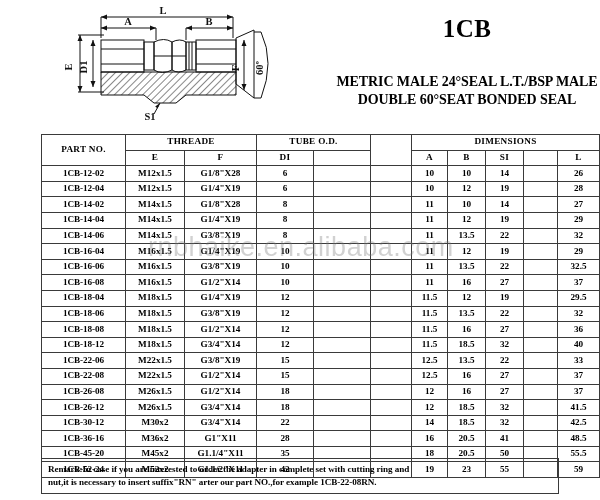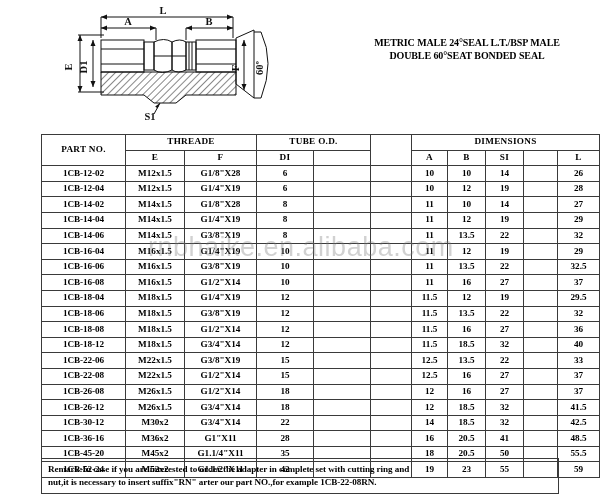--- a/index.html
+++ b/index.html
@@ -42,21 +42,21 @@
   .product-code {
     font-size: 25px;
     font-weight: 700;
     letter-spacing: 0.5px;
     line-height: 1;
     margin-top: 12px;
     font-family: "Liberation Serif", "DejaVu Serif", serif;
   }
   .subtitle {
     margin-top: 32px;
-    font-size: 10px;
+    font-size: 14px;
     font-weight: 700;
     line-height: 1.32;
     letter-spacing: -0.1px;
     font-family: "Liberation Serif", "DejaVu Serif", serif;
   }
 
   
   .table-wrap {
     position: absolute;
     left: 41px;
@@ -219,20 +219,21 @@
         <text x="14" y="65" text-anchor="middle" transform="rotate(-90 14 65)">E</text>
         <text x="29" y="65" text-anchor="middle" transform="rotate(-90 29 65)">D1</text>
         <text x="181" y="66" text-anchor="middle" transform="rotate(-90 181 66)">F</text>
         <text x="205" y="66" text-anchor="middle" transform="rotate(-90 205 66)">60º</text>
         <text x="92" y="118" text-anchor="middle">S1</text>
       </g>
     </svg>
   </div>
 
   <div class="title-block">
+    <div class="product-code">1CB</div>
     <div class="subtitle">
       <div>METRIC MALE 24°SEAL L.T./BSP MALE</div>
       <div>DOUBLE 60°SEAT BONDED SEAL</div>
     </div>
   </div>
 </div>
 
 <div class="table-wrap">
   <table class="spec">
     <colgroup>

